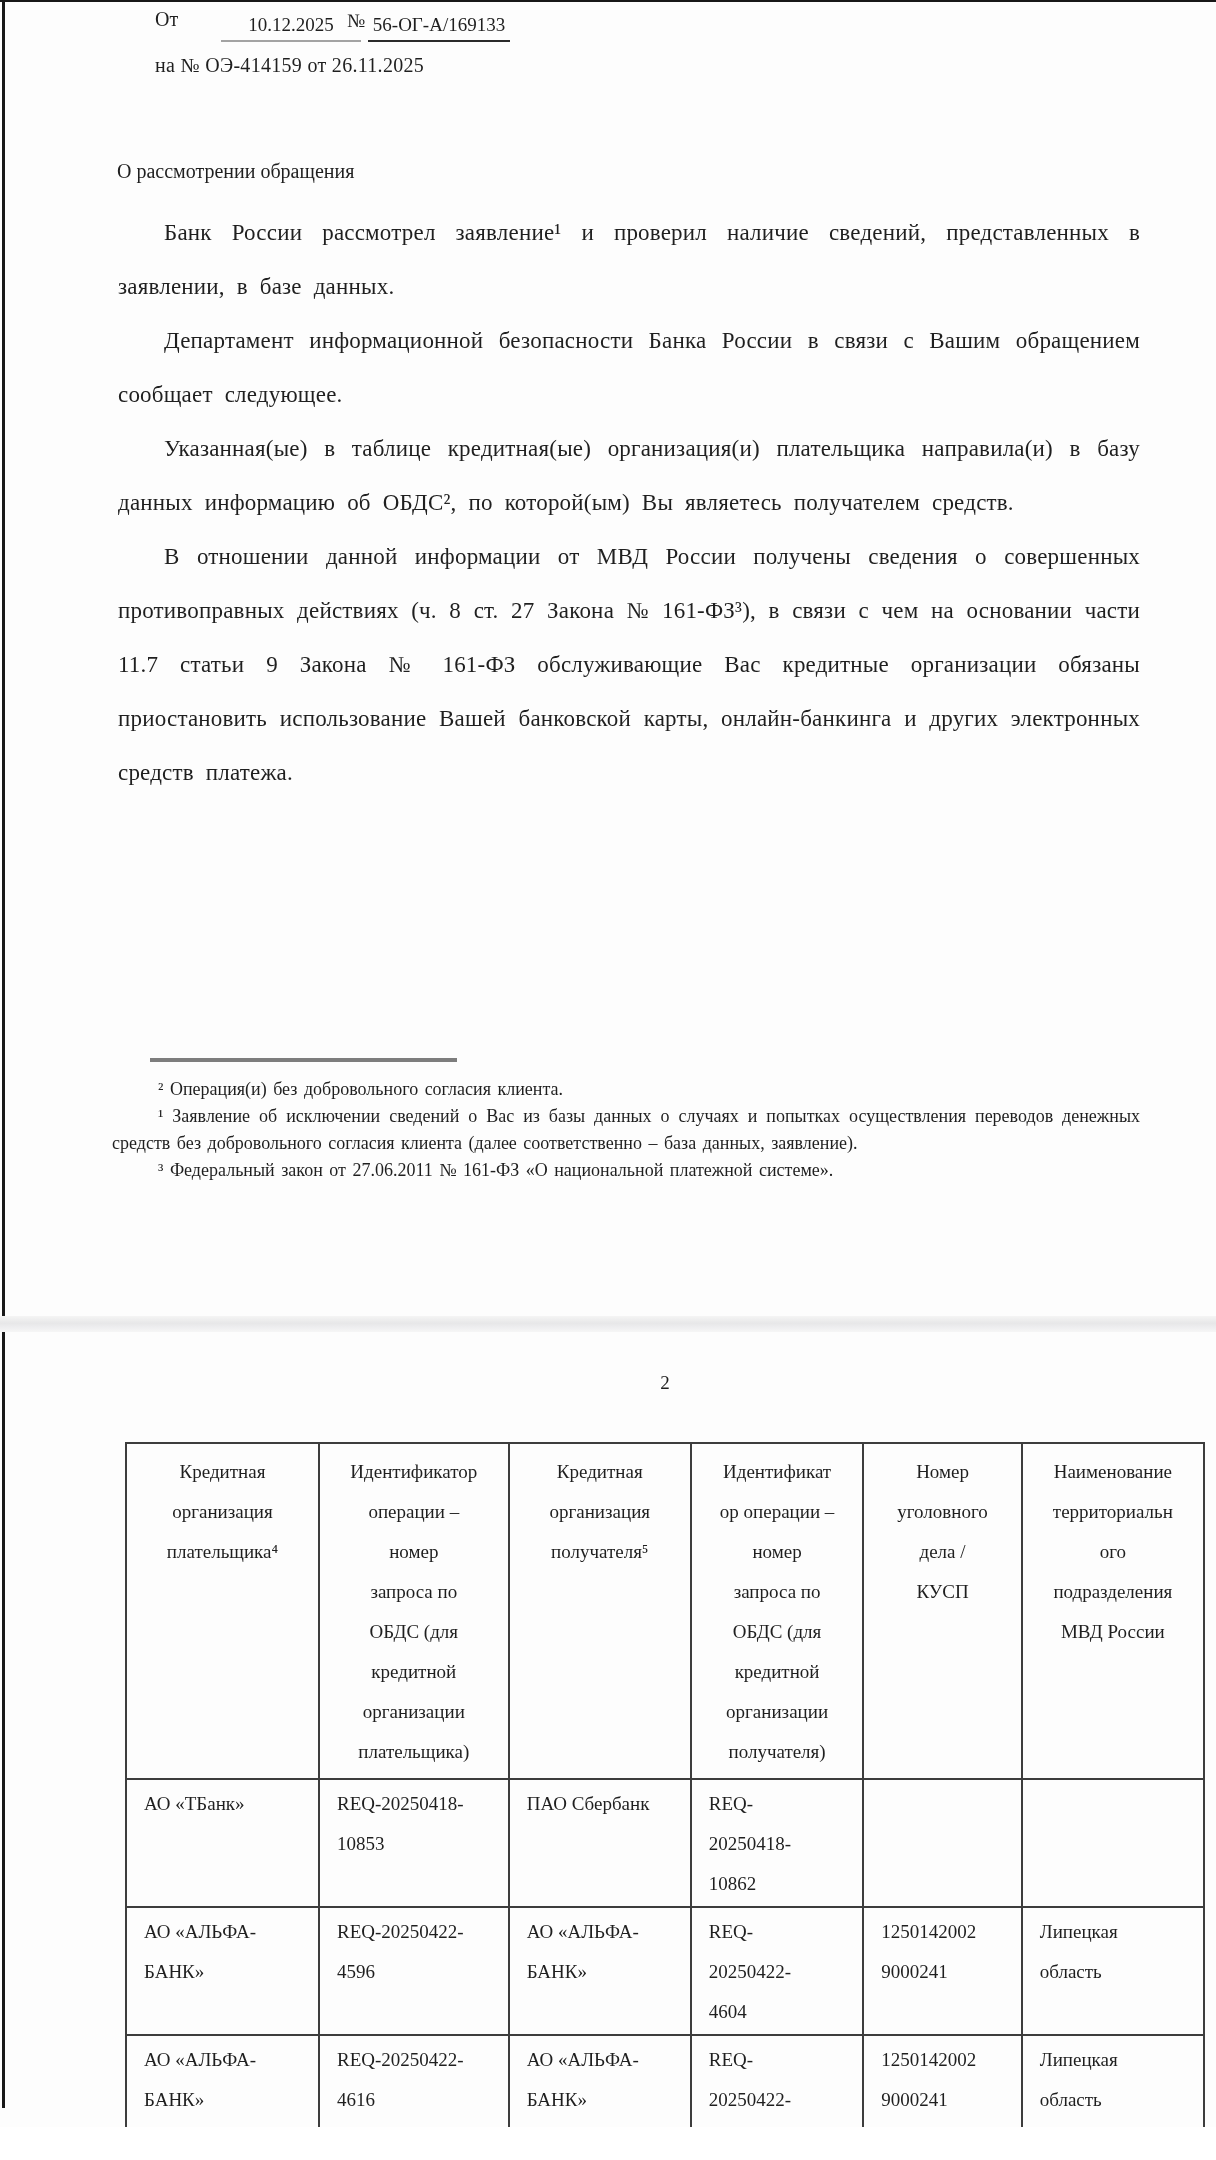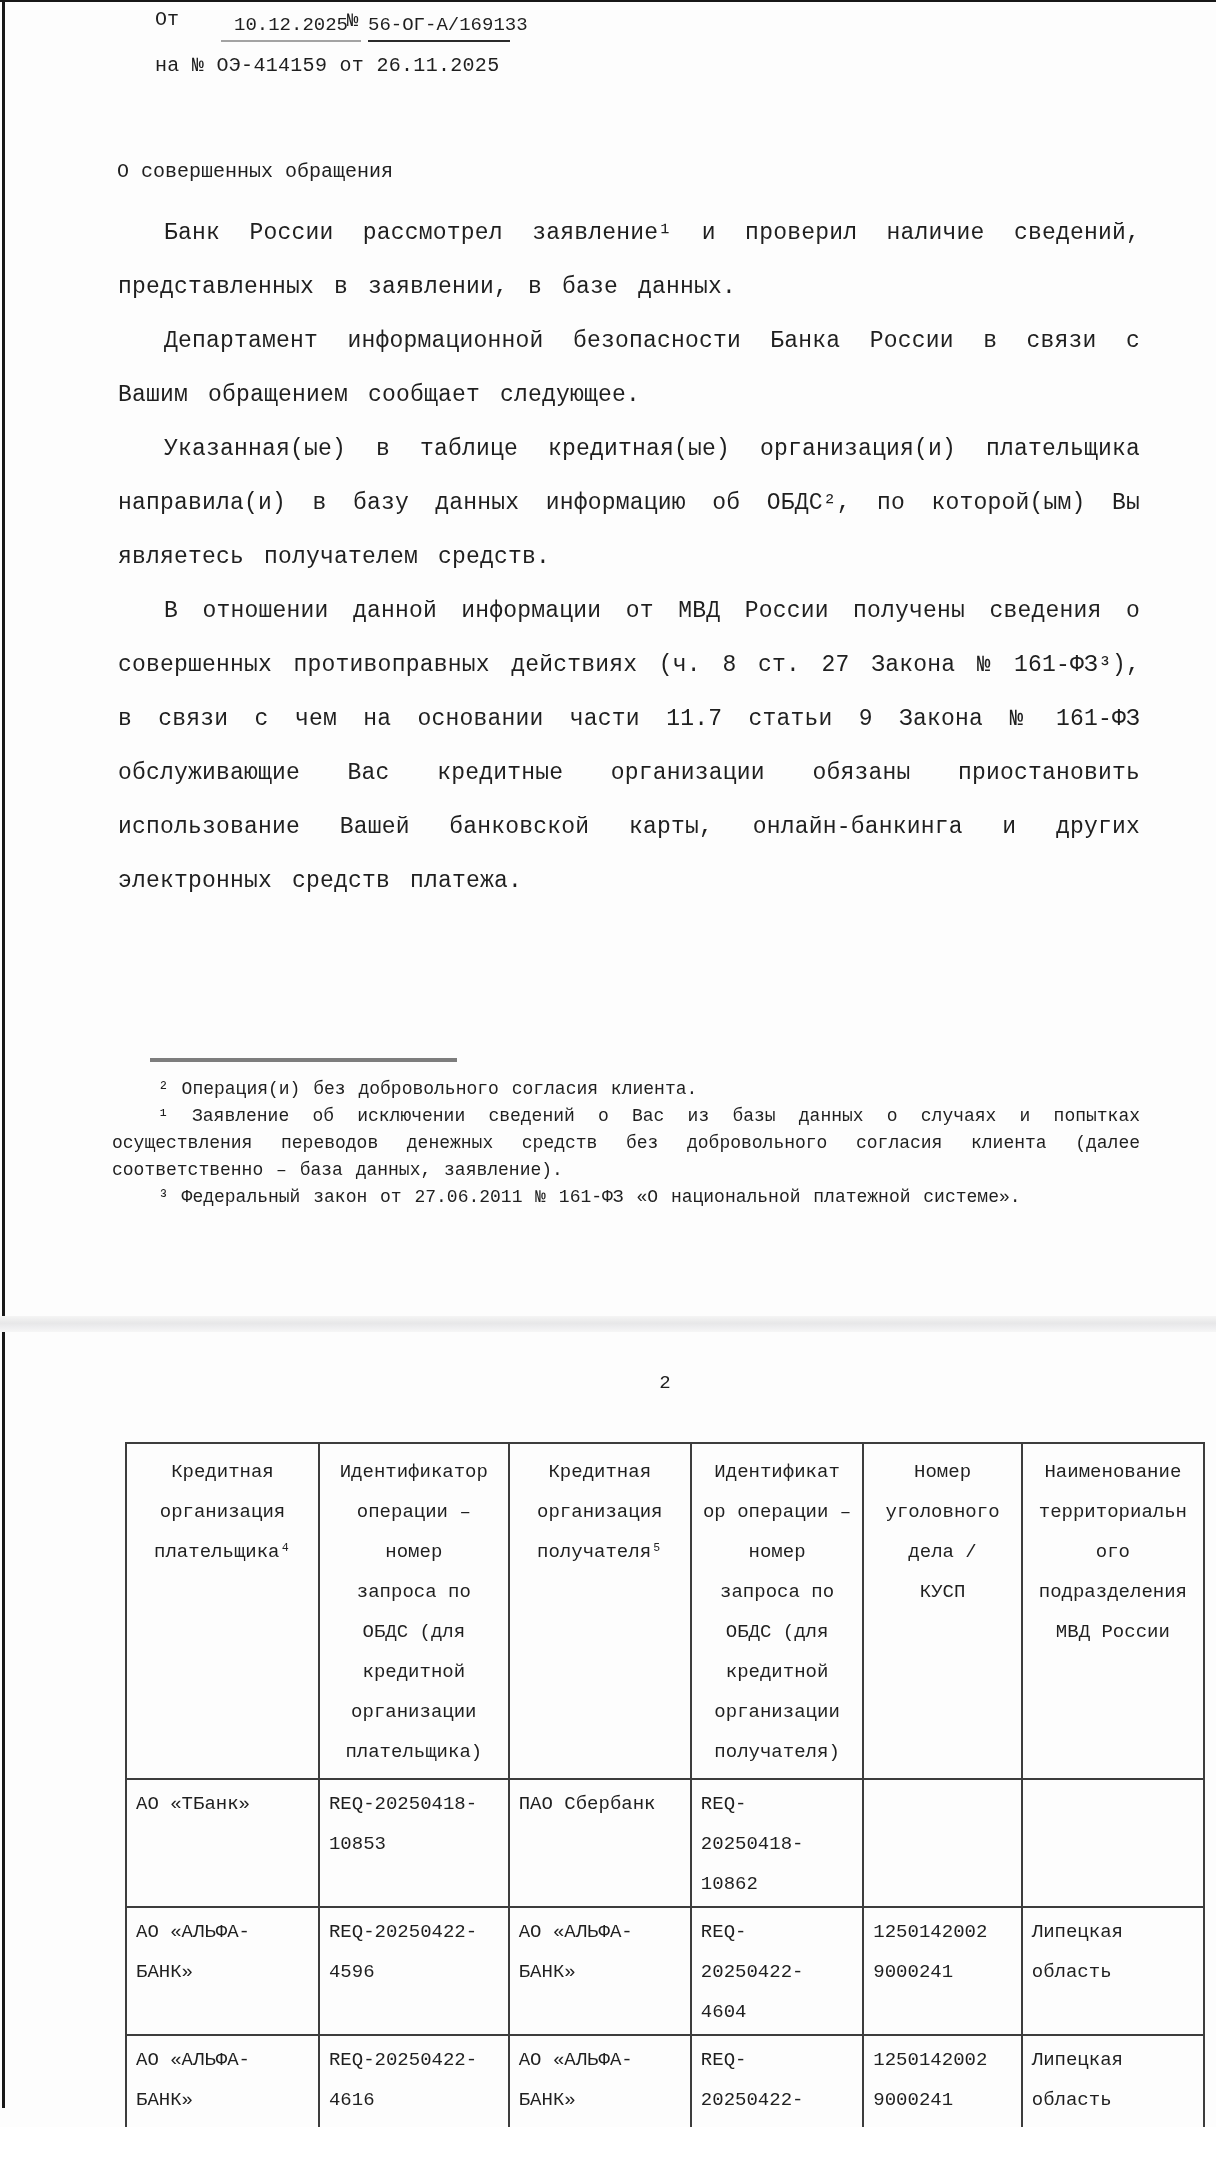--- a/index.html
+++ b/index.html
@@ -2,21 +2,21 @@
 <html><head>
 <meta charset="utf-8">
 <style>
   html, body { margin: 0; padding: 0; }
   .screen {
     position: relative;
     width: 1216px;
     height: 2127px;
     background: #fdfdfd;
     overflow: hidden;
-    font-family: Liberation Mono, monospace;
+    font-family: Liberation Serif, serif;
     color: #1f1f1f;
   }
   .frame-top {
     position: absolute; top: 0; left: 0;
     width: 1216px; height: 2px; background: #181818;
   }
   .frame-left {
     position: absolute; top: 0; left: 2px;
     width: 3px; height: 2108px; background: #181818;
   }
@@ -92,41 +92,41 @@
     white-space: pre-line;
     overflow-wrap: break-word;
     line-height: 40px;
   }
   table.obds th {
     font-weight: normal; text-align: center;
     padding: 8px 0 6px;
   }
   table.obds td {
     text-align: left;
-    padding: 4px 9px 2px;
+    padding: 4px 17px 2px;
   }
   tr.r1 td, tr.r2 td, tr.r3 td { height: 120px; }
   .c1 { width: 17.9%; } .c2 { width: 17.6%; } .c3 { width: 16.9%; }
   .c4 { width: 16.0%; } .c5 { width: 14.7%; } .c6 { width: 16.9%; }
 </style>
 </head>
 <body>
 
 <div class="screen">
 
   <div class="frame-top"></div>
   <div class="frame-left"></div>
 
   <span class="lh-from">От</span>
   <span class="lh-date">10.12.2025</span>
   <span class="lh-no">№</span>
   <span class="lh-num">56-ОГ-А/169133</span>
   <div class="lh-ref">на № ОЭ-414159 от 26.11.2025</div>
 
-  <div class="subject">О совершенных обращения</div>
+  <div class="subject">О рассмотрении обращения</div>
 
   <div class="letter-body">
     <p>Банк России рассмотрел заявление¹ и проверил наличие сведений, представленных в заявлении, в базе данных.</p>
     <p>Департамент информационной безопасности Банка России в связи с Вашим обращением сообщает следующее.</p>
     <p>Указанная(ые) в таблице кредитная(ые) организация(и) плательщика направила(и) в базу данных информацию об ОБДС², по которой(ым) Вы являетесь получателем средств.</p>
     <p>В отношении данной информации от МВД России получены сведения о совершенных противоправных действиях (ч. 8 ст. 27 Закона № 161-ФЗ³), в связи с чем на основании части 11.7 статьи 9 Закона № 161-ФЗ обслуживающие Вас кредитные организации обязаны приостановить использование Вашей банковской карты, онлайн-банкинга и других электронных средств платежа.</p>
   </div>
 
   <div class="fn-rule"></div>
   <div class="footnotes">

